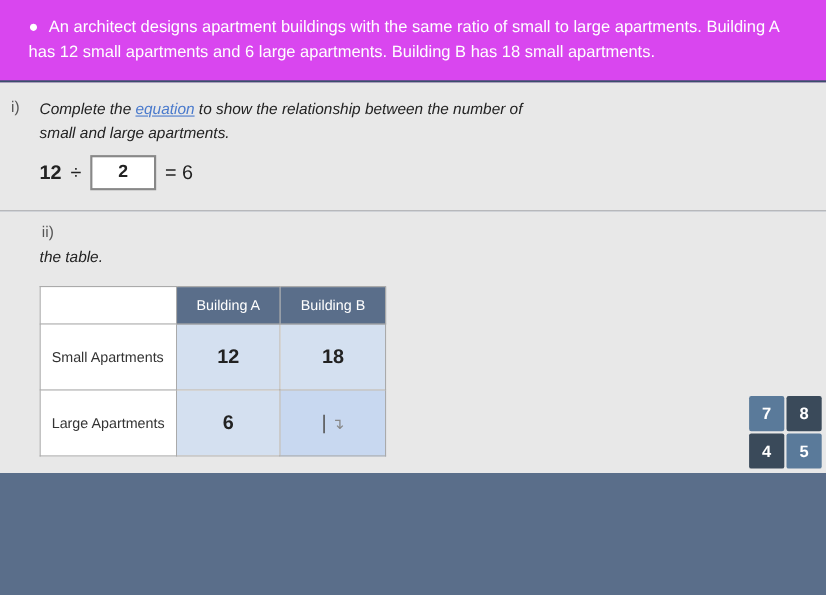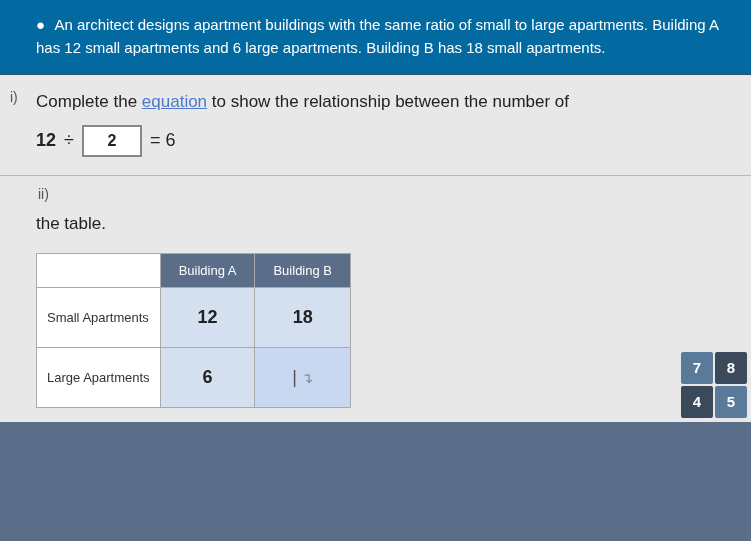--- a/index.html
+++ b/index.html
@@ -13,45 +13,46 @@
     }
 
     .main-container {
       width: 751px;
       height: 541px;
       background: #5a6e8a;
       position: relative;
     }
 
     .problem-card {
-      background: #0369a1;
+      background: #d946ef;
       color: white;
-      padding: 14px 18px 14px 36px;
+      padding: 14px 18px 14px 26px;
       font-size: 15px;
       line-height: 1.5;
       border-bottom: 2px solid #3a4f6a;
     }
 
     .section {
       background: #e8e8e8;
       padding: 14px 20px 10px 36px;
       position: relative;
     }
 
     .section-divider {
       border: none;
       border-top: 1px solid #bbb;
       margin: 0 0 0 0;
     }
 
     .section-label {
-      font-size: 17px;
+      font-size: 14px;
       color: #222;
       line-height: 1.5;
       margin-bottom: 10px;
+      font-style: italic;
     }
 
     .section-label .underline {
       text-decoration: underline;
       color: #4a7acc;
     }
 
     .section-num {
       position: absolute;
       left: 10px;
@@ -205,20 +206,21 @@
   <div class="problem-card">
     <span style="margin-right:6px;">●</span>
     <span>An architect designs apartment buildings with the same ratio of small to large apartments. Building A has 12 small apartments and 6 large apartments. Building B has 18 small apartments.</span>
   </div>
 
   <div class="section">
     <span class="section-num">i)</span>
     <div class="section-label">
       <span>Complete the </span><span class="underline">equation</span><span> to show the relationship between the number of</span>
       <br>
+      <span>small and large apartments.</span>
     </div>
     <div class="equation-row">
       <span class="eq-number">12</span>
       <span class="eq-operator">÷</span>
       <div class="eq-box">
         <span>2</span>
       </div>
       <span class="eq-result">= 6</span>
     </div>
   </div>

